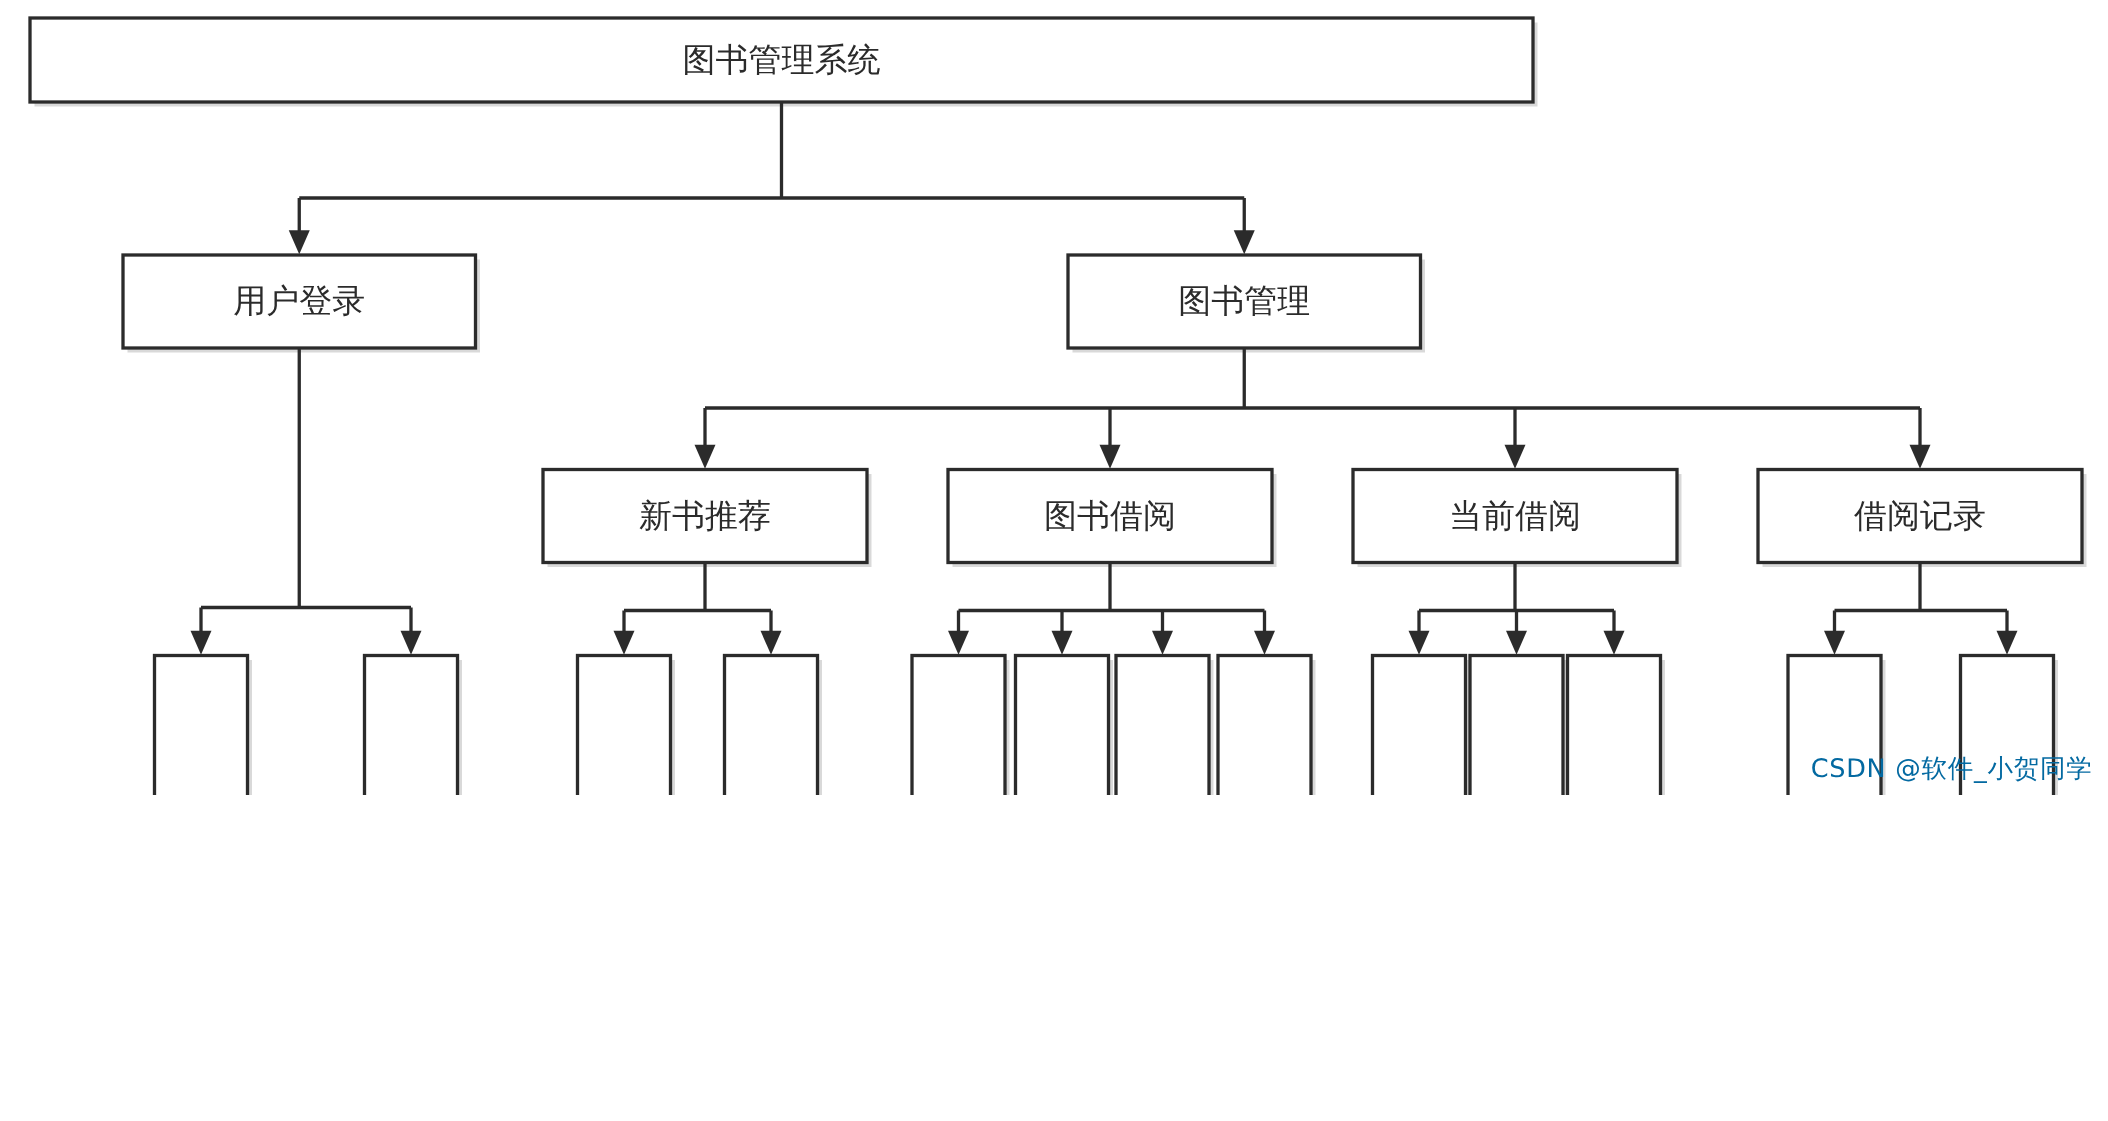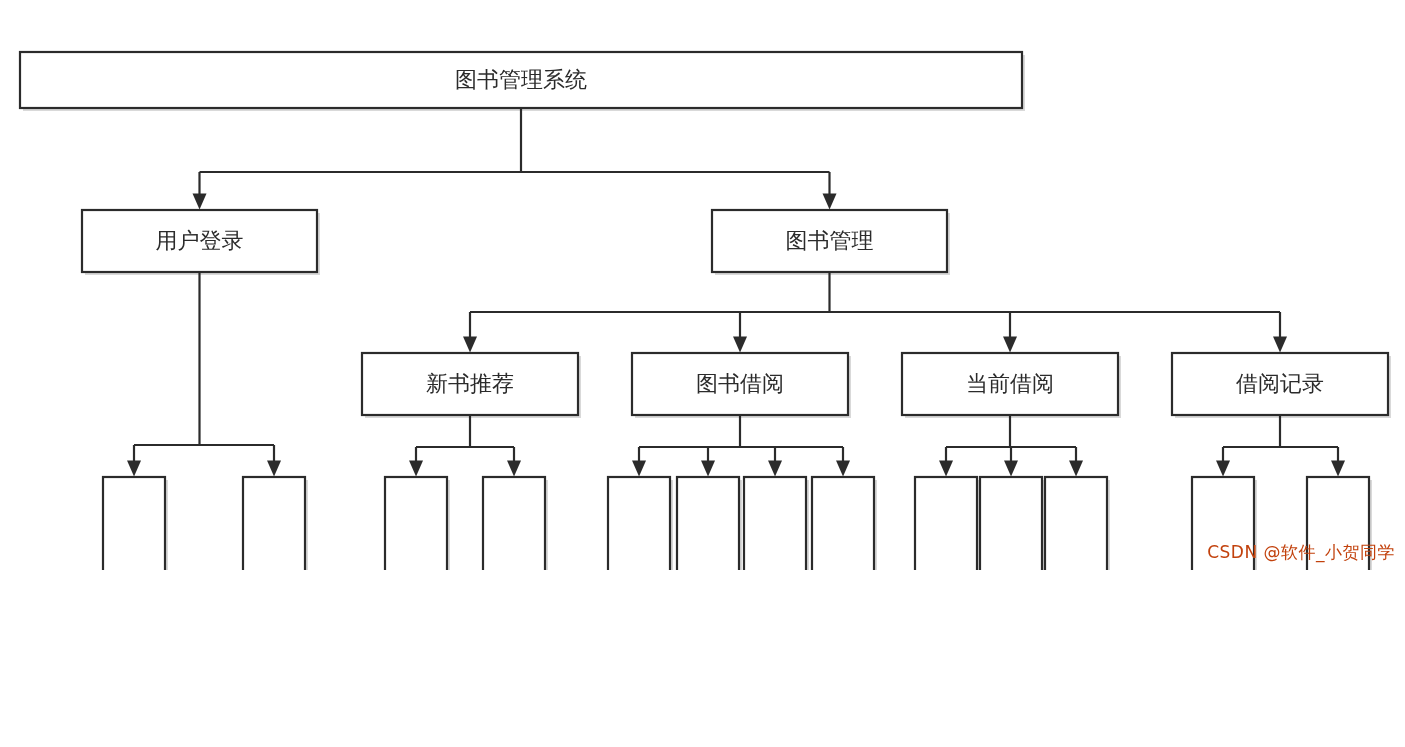--- a/index.html
+++ b/index.html
@@ -9,21 +9,20 @@
   }
   body {
     font-family: "DejaVu Sans", "Liberation Sans", sans-serif;
   }
   #canvas {
     position: relative;
     width: 1405px;
     height: 530px;
     background: #ffffff;
     overflow: hidden;
-    margin-top: 40px;
   }
   svg.diagram {
     position: absolute;
     left: 0;
     top: 0;
     width: 1405px;
     height: 747px;
     display: block;
   }
   .node-box {
@@ -67,21 +66,21 @@
     text-align: center;
     pointer-events: none;
     white-space: nowrap;
   }
   .watermark {
     position: absolute;
     right: 10px;
     bottom: 6px;
     font-family: "DejaVu Sans", "Liberation Sans", sans-serif;
     font-size: 17px;
-    color: #c2410c;
+    color: #0369a1;
     letter-spacing: 0.5px;
     white-space: nowrap;
   }
 </style>
 </head>
 <body>
 
 <div id="canvas">
 
   <svg class="diagram" viewBox="0 0 1405 747">

